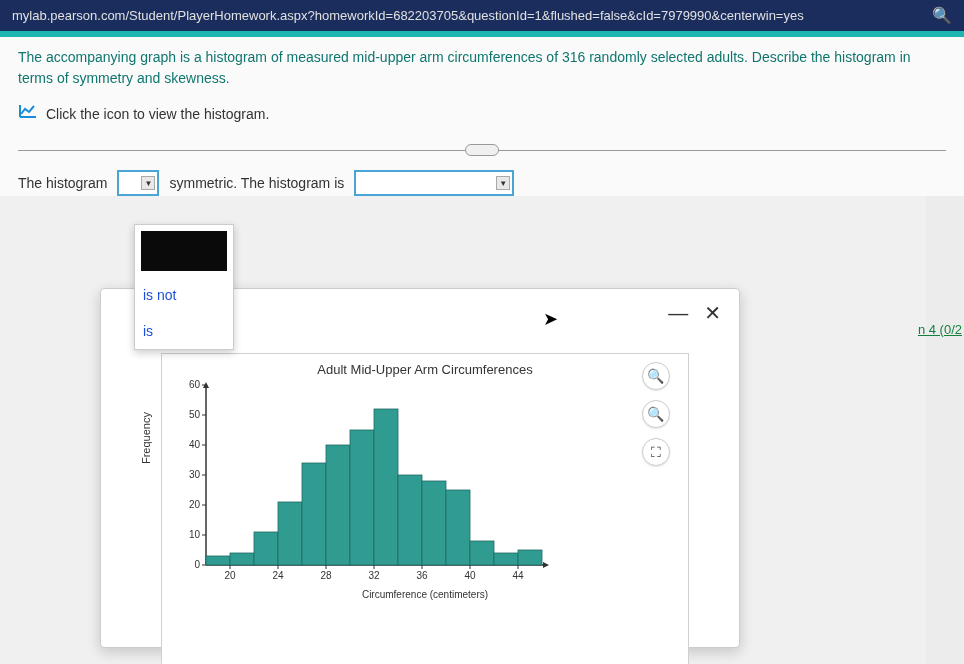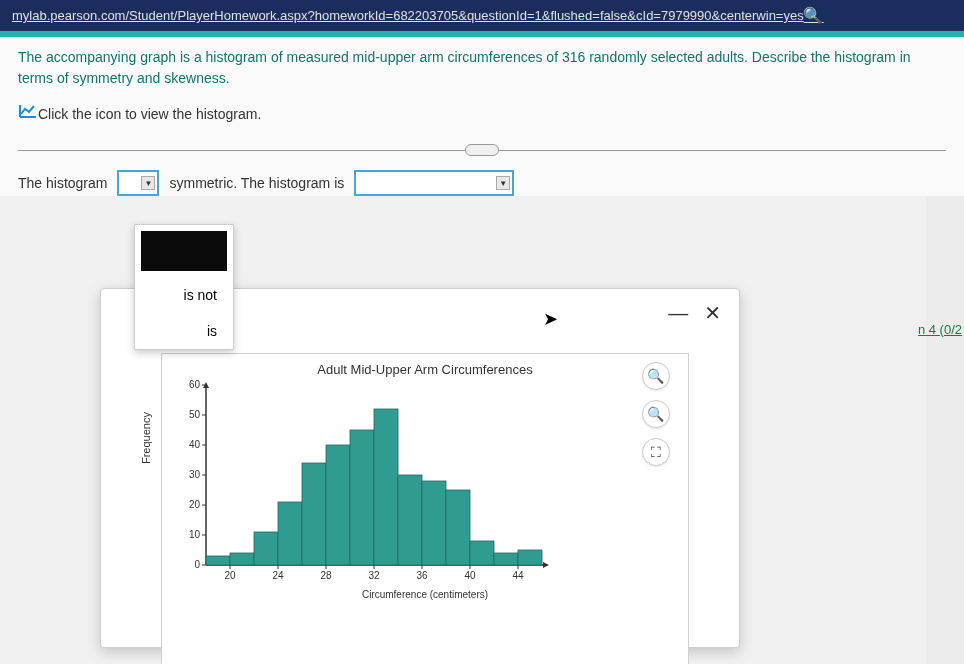--- a/index.html
+++ b/index.html
@@ -11,21 +11,21 @@
       overflow: hidden;
       position: relative;
     }
     .url-bar {
       background: #1a2d5c;
       color: #e0e0e0;
       padding: 6px 12px;
       font-size: 13px;
       display: flex;
       align-items: center;
-      text-decoration: underline;
+      justify-content: space-between;
     }
     .url-bar .zoom-icon {
       color: #fff;
       font-size: 16px;
     }
     .teal-bar {
       height: 6px;
       background: #1db5b0;
     }
     .main-content {
@@ -35,20 +35,21 @@
     }
     .problem-text {
       font-size: 14px;
       color: #0f766e;
       line-height: 1.5;
       margin-bottom: 14px;
     }
     .histogram-link {
       display: flex;
       align-items: center;
+      gap: 8px;
       margin-bottom: 18px;
       font-size: 14px;
       color: #333;
       cursor: pointer;
     }
     .link-icon {
       color: #1a8cd8;
       font-size: 18px;
     }
     .divider-row {
@@ -143,24 +144,24 @@
       display: flex;
       justify-content: space-around;
       align-items: flex-end;
     }
     .dropdown-options .opt-preview div {
       width: 24px;
       background: #0a0a0a;
       height: 34px;
     }
     .dropdown-options .opt {
-      padding: 10px 16px;
-      text-align: right;
-      font-size: 14px;
-      color: #000000;
+      padding: 10px 8px;
+      text-align: left;
+      font-size: 14px;
+      color: #1d4ed8;
       cursor: pointer;
     }
     .modal {
       position: absolute;
       left: 100px;
       top: 288px;
       width: 640px;
       height: 360px;
       background: #fff;
       border: 1px solid #ccc;

